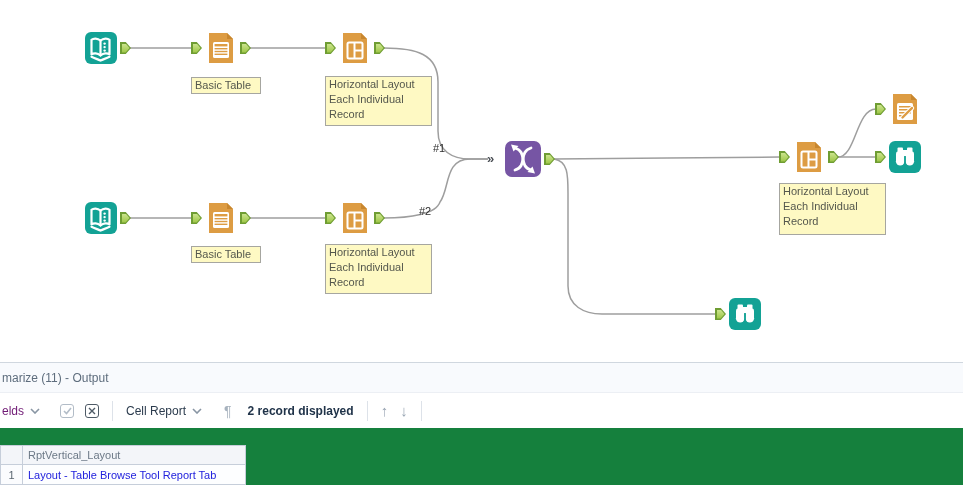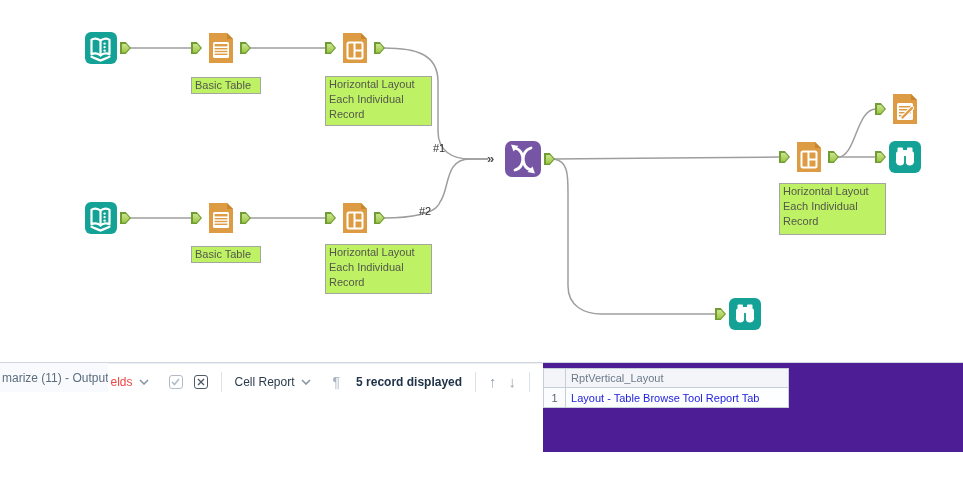--- a/index.html
+++ b/index.html
@@ -18,52 +18,52 @@
   .anchor::before { content:""; position:absolute; inset:0;
     clip-path:polygon(0 0,52% 0,100% 50%,52% 100%,0 100%);
     background:var(--anchor-border); }
   .anchor::after { content:""; position:absolute; inset:1.5px;
     clip-path:polygon(0 0,52% 0,100% 50%,52% 100%,0 100%);
     background:linear-gradient(180deg,#cbe48c,#9cc544); }
 
   .multi-in { position:absolute; font-size:13px; font-weight:bold;
     color:#4a4f55; line-height:1; }
 
-  .annotation { position:absolute; background:#bef264;
+  .annotation { position:absolute; background:#fef9c3;
     border:1px solid var(--annot-border); color:var(--annot-text);
     font-size:11px; line-height:15px; padding:0 3px; white-space:pre-line; }
 
   .conn-label { position:absolute; font-size:11px; color:#2e2e2e; }
 
   
   .results-panel { position:absolute; top:362px; left:0; width:963px; height:90px;
-    border-top:1px solid #d0d7df; display:flex; }
+    border-top:1px solid #d0d7df; display:flex; flex-direction:column; }
 
   .panel-header { height:29px; background:#f8fafd; display:flex; align-items:center;
     padding-left:2px; font-size:12px; color:#5e6d7d; flex:none; }
 
   .toolbar { height:36px; background:#ffffff; border-top:1px solid #eceff4;
     display:flex; align-items:center; padding-left:2px; flex:none; }
   .tb-btn { display:flex; align-items:center; background:none; border:none;
     padding:0; cursor:pointer; font-family:inherit; }
   .tb-text { font-size:12px; }
-  .fields-label { color:#ef4444; }
+  .fields-label { color:#701a75; }
   .cellviewer-label { color:#2b3b4d; margin-left:18px; }
   .chev { margin-left:6px; }
   .box-icon { width:14px; height:14px; border-radius:3px; display:inline-flex;
     align-items:center; justify-content:center; cursor:pointer; }
   .check-box { border:1.4px solid #b2bcc7; margin-left:20px; }
   .x-box { border:1.4px solid #4e5a66; margin-left:11px; }
   .sep { width:1px; height:20px; background:#dde2e9; margin:0 13px; flex:none; }
   .pilcrow { color:#a7b2be; font-size:14px; margin-left:4px; cursor:pointer; }
   .record-count { color:#203349; font-weight:600; font-size:12px; margin-left:16px; }
   .nav-arrow { color:#9aa6b4; font-size:15px; cursor:pointer; line-height:1; }
   .nav-arrow + .nav-arrow { margin-left:12px; }
 
-  .grid-area { flex:1; background:#4c1d95; padding-top:5px; }
+  .grid-area { flex:1; background:#15803d; padding-top:17px; }
   table.results { border-collapse:collapse; }
   table.results th, table.results td { border:1px solid #c6ceda; font-size:11px; }
   th.rownum-h { width:22px; height:19px; background:#f3f5f9; }
   th.datacol-h { width:223px; height:19px; background:#f3f5f9; color:#6c7987;
     font-weight:400; text-align:left; padding:0 5px;
     border-bottom:3px solid var(--green-underline); cursor:pointer; }
   td.rownum { width:22px; height:20px; background:#fbfcfe; color:#5a6570;
     text-align:center; }
   td.datacell { width:223px; height:20px; background:#fdfeff;
     color:var(--link-blue); padding:0 5px; cursor:pointer; }
@@ -246,21 +246,21 @@
 
       <button class="tb-btn" style="margin-left:0">
         <span class="tb-text cellviewer-label" style="margin-left:0">Cell Report</span>
         <svg class="chev" width="10" height="6" viewBox="0 0 10 6">
           <polyline points="1,1 5,5 9,1" fill="none" stroke="#8895a3" stroke-width="1.6"></polyline>
         </svg>
       </button>
 
       <span class="pilcrow" style="margin-left:22px">¶</span>
 
-      <span class="record-count">5 record displayed</span>
+      <span class="record-count">2 record displayed</span>
 
       <span class="sep"></span>
 
       <span class="nav-arrow">↑</span>
       <span class="nav-arrow">↓</span>
 
       <span class="sep"></span>
     </div>
 
     <div class="grid-area">

